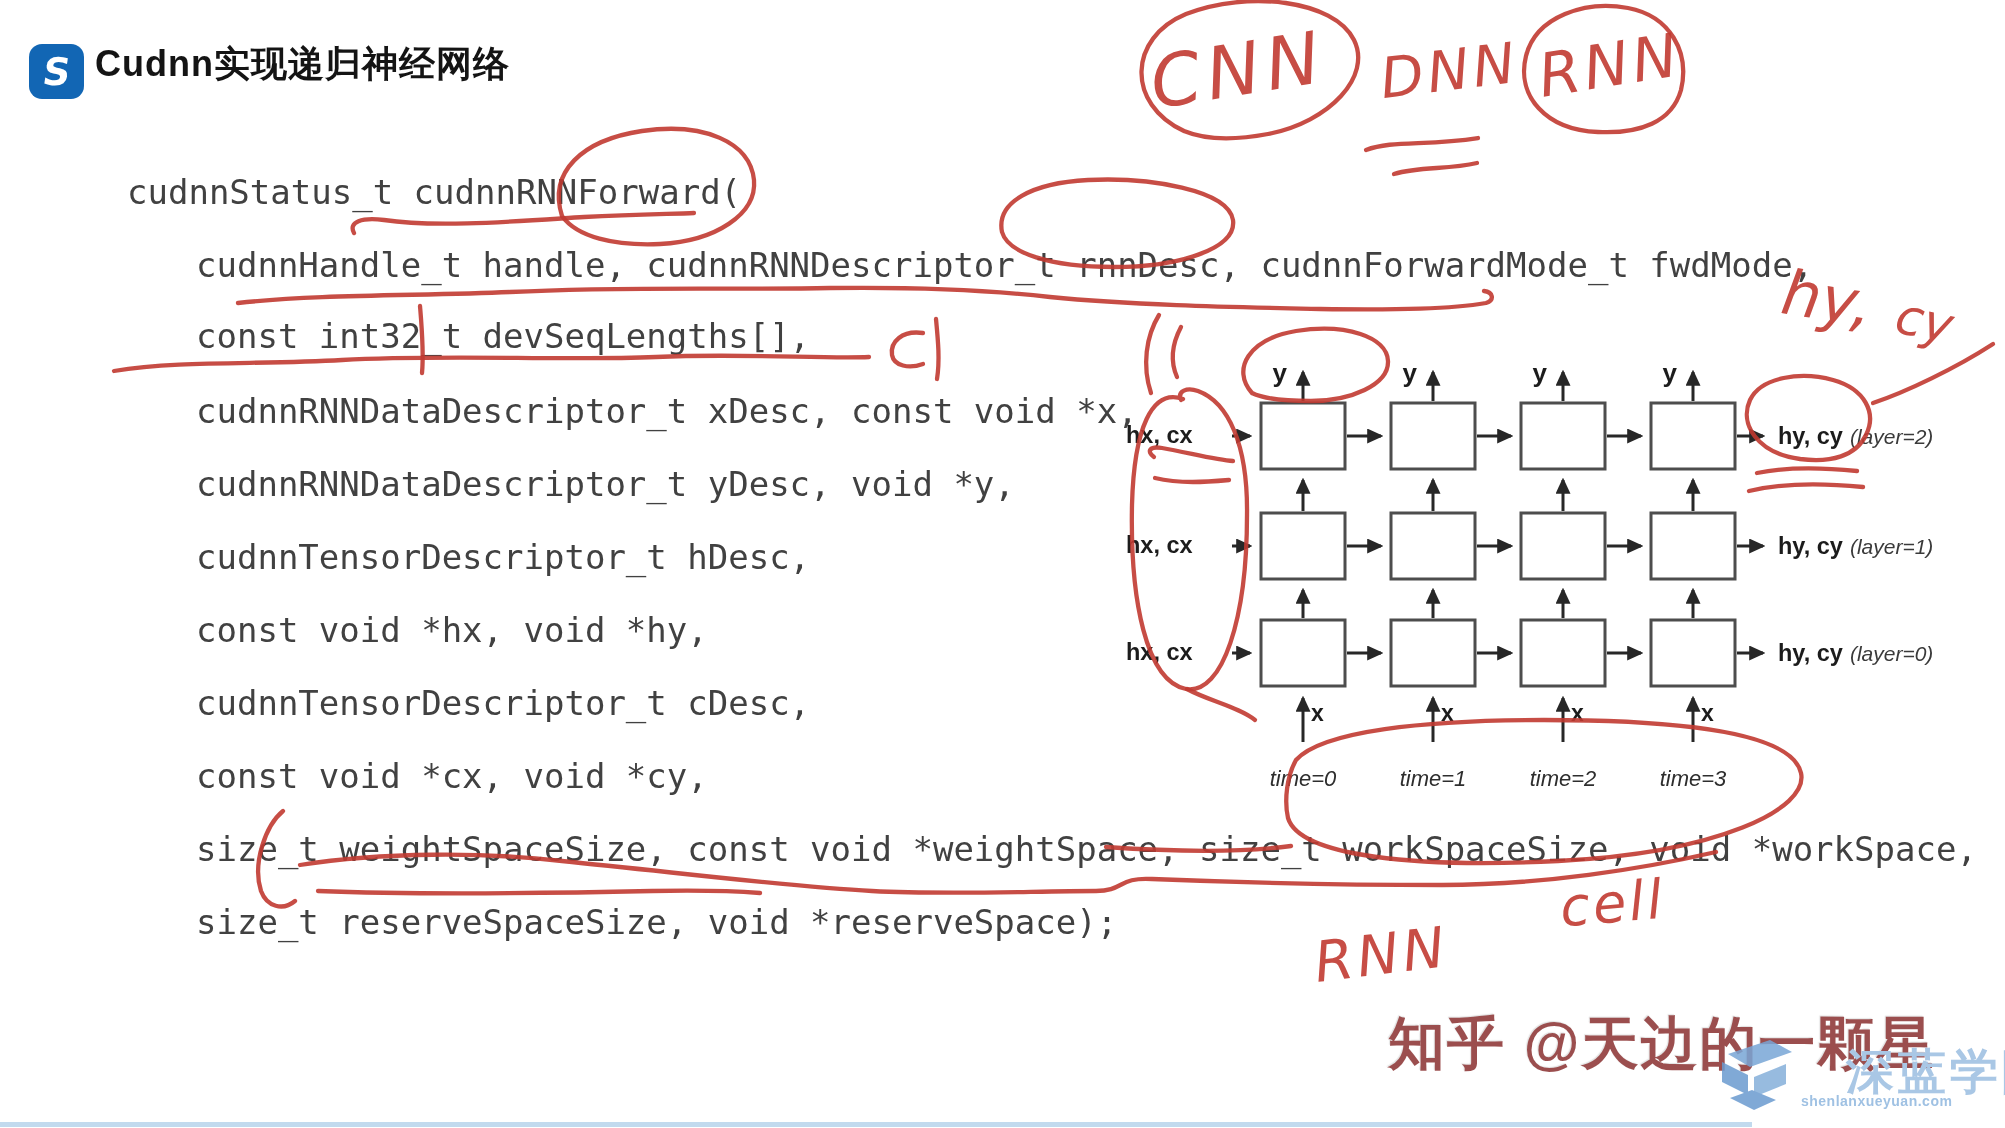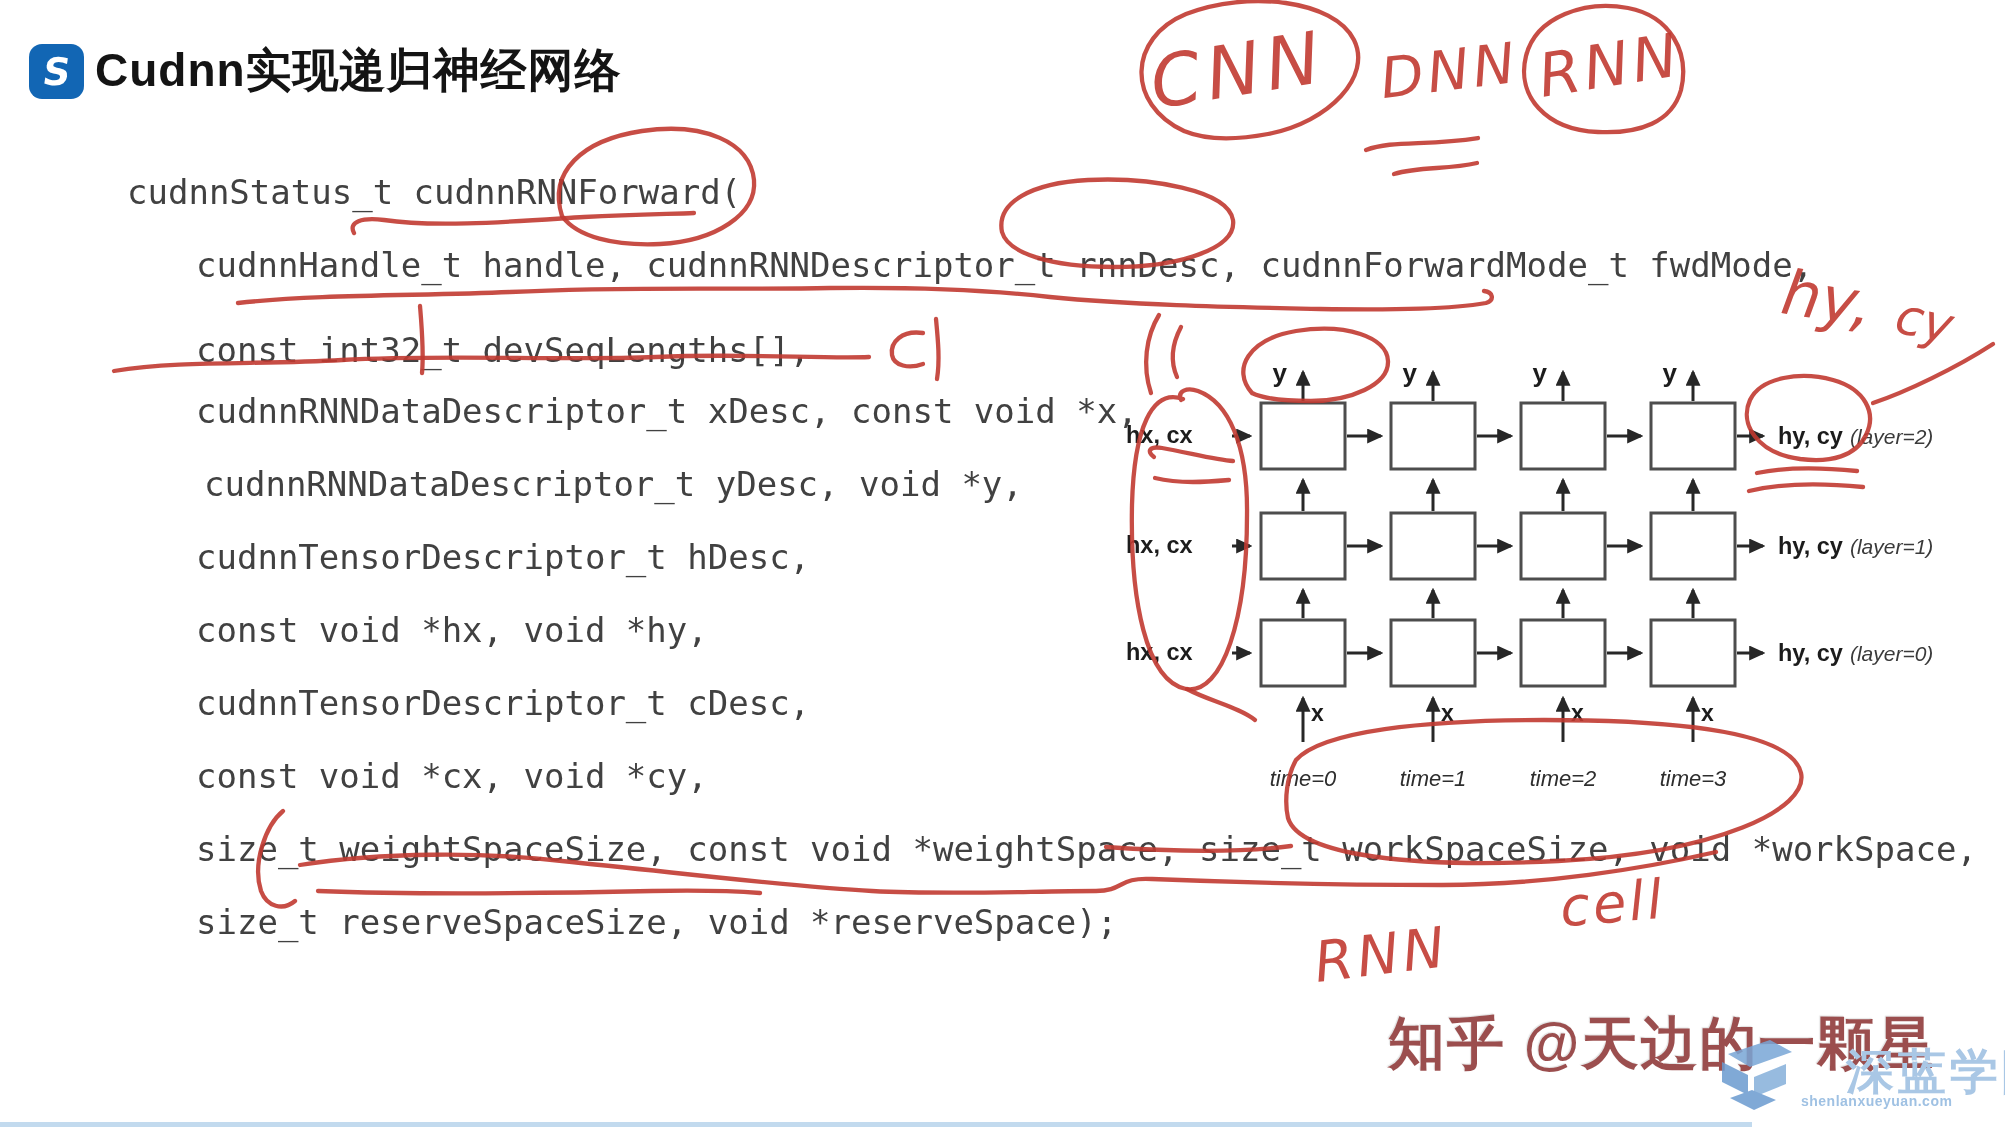--- a/index.html
+++ b/index.html
@@ -3,21 +3,21 @@
 <meta charset="utf-8">
 <style>
   html,body{margin:0;padding:0;background:#fff;}
   #stage{position:relative;width:2005px;height:1128px;background:#fff;overflow:hidden;
          font-family:"Liberation Sans",sans-serif;}
   
   .logo{position:absolute;left:29px;top:44px;width:55px;height:55px;border-radius:13px;
         background:#1266b4;display:flex;align-items:center;justify-content:center;}
   .logo span{color:#fff;font-size:38px;font-weight:900;transform:skewX(-8deg);
              font-family:"DejaVu Sans",sans-serif;}
-  .title{position:absolute;left:95px;top:40px;font-size:46px;font-weight:800;color:#141414;
+  .title{position:absolute;left:95px;top:40px;font-size:36px;font-weight:800;color:#141414;
          letter-spacing:1px;white-space:nowrap;}
   
   .code-line{position:absolute;font-family:"DejaVu Sans Mono","Liberation Mono",monospace;
              font-size:34px;color:#414141;white-space:pre;}
   
   .dlabel{position:absolute;font-weight:700;color:#1c1c1c;white-space:nowrap;}
   .ylab{width:30px;text-align:right;font-size:26px;}
   .xlab{font-size:23px;}
   .hxlab{width:102px;text-align:left;font-size:23.5px;}
   .timelab{width:110px;text-align:center;font-size:22px;font-style:italic;font-weight:400;color:#2e2e2e;}
@@ -42,23 +42,23 @@
 
 <div id="stage">
 
   <div class="logo">
     <span>S</span>
   </div>
   <div class="title">Cudnn实现递归神经网络</div>
 
   <div class="code-line" style="left:127px;top:172px">cudnnStatus_t cudnnRNNForward(</div>
   <div class="code-line" style="left:196px;top:245px">cudnnHandle_t handle, cudnnRNNDescriptor_t rnnDesc, cudnnForwardMode_t fwdMode,</div>
-  <div class="code-line" style="left:196px;top:330px">const int32_t devSeqLengths[],</div>
+  <div class="code-line" style="left:196px;top:316px">const int32_t devSeqLengths[],</div>
   <div class="code-line" style="left:196px;top:391px">cudnnRNNDataDescriptor_t xDesc, const void *x,</div>
-  <div class="code-line" style="left:204px;top:464px">cudnnRNNDataDescriptor_t yDesc, void *y,</div>
+  <div class="code-line" style="left:196px;top:464px">cudnnRNNDataDescriptor_t yDesc, void *y,</div>
   <div class="code-line" style="left:196px;top:537px">cudnnTensorDescriptor_t hDesc,</div>
   <div class="code-line" style="left:196px;top:610px">const void *hx, void *hy,</div>
   <div class="code-line" style="left:196px;top:756px">const void *cx, void *cy,</div>
   <div class="code-line" style="left:196px;top:683px">cudnnTensorDescriptor_t cDesc,</div>
   <div class="code-line" style="left:196px;top:829px">size_t weightSpaceSize, const void *weightSpace, size_t workSpaceSize, void *workSpace,</div>
   <div class="code-line" style="left:196px;top:902px">size_t reserveSpaceSize, void *reserveSpace);</div>
 
   <svg class="layer" width="2005" height="1128">
     <defs>
       <marker id="ah" markerWidth="5.4" markerHeight="5" refX="4.6" refY="2.5" orient="auto" markerUnits="strokeWidth">

